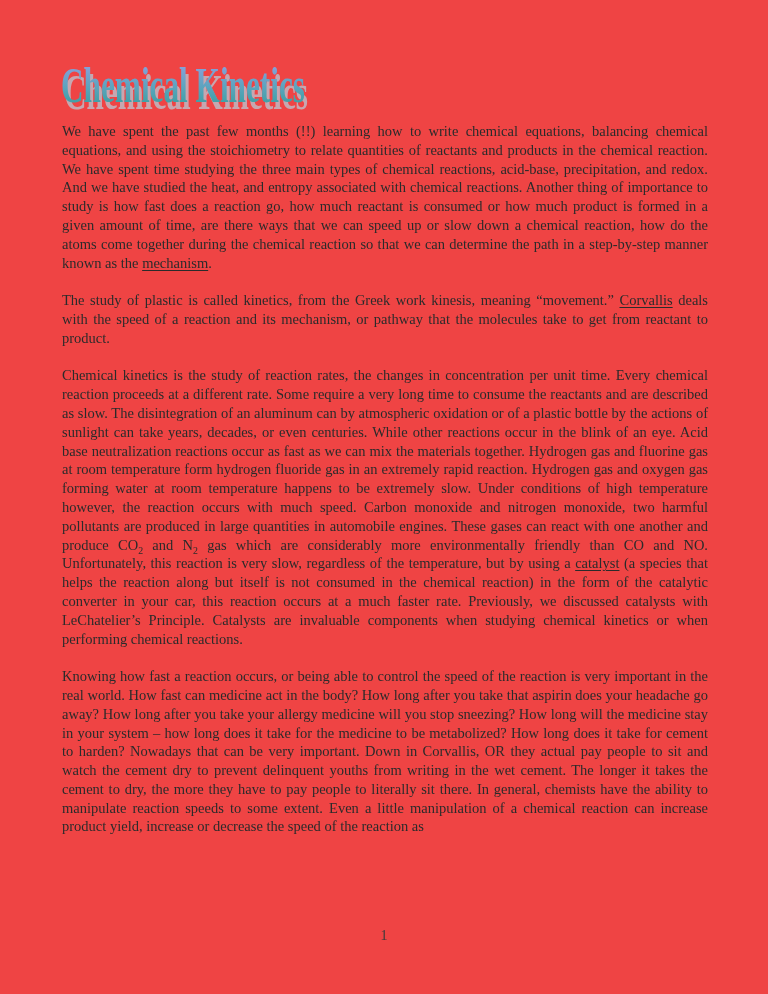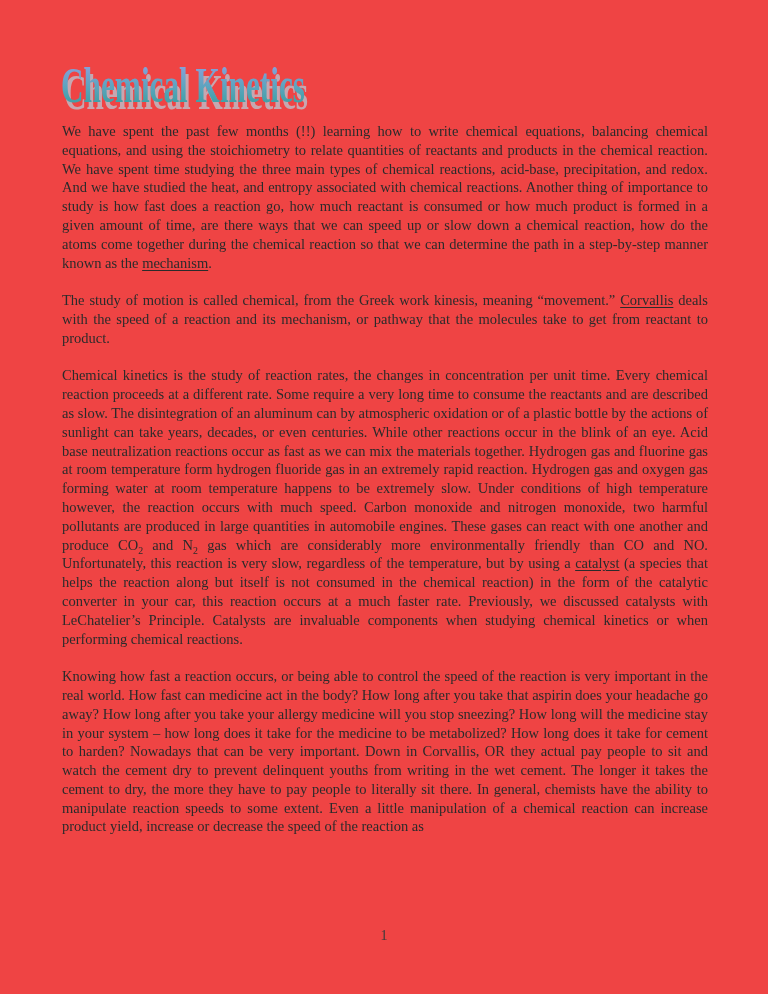--- a/index.html
+++ b/index.html
@@ -66,20 +66,20 @@
           <stop offset="100%" stop-color="#2d9e96"></stop>
         </linearGradient>
       </defs>
       <text class="wa-text" x="4" y="52" textLength="244" lengthAdjust="spacingAndGlyphs" opacity="0.8" fill="#bdc0cc">Chemical Kinetics</text>
       <text class="wa-text" x="1" y="45" textLength="244" lengthAdjust="spacingAndGlyphs" fill="url(#waGrad)">Chemical Kinetics</text>
     </svg>
   </div>
 
   <div class="doc-body" style="color: rgb(43, 43, 43);">
       <p><span>We have spent the past few months (!!) learning how to write chemical equations, balancing chemical equations, and using the stoichiometry to relate quantities of reactants and products in the chemical reaction.  We have spent time studying the three main types of chemical reactions, acid-base, precipitation, and redox.  And we have studied the heat, and entropy associated with chemical reactions.  Another thing of importance to study is how fast does a reaction go, how much reactant is consumed or how much product is formed in a given amount of time, are there ways that we can speed up or slow down a chemical reaction, how do the atoms come together during the chemical reaction so that we can determine the path in a step-by-step manner known as the </span><u>mechanism</u><span>.</span></p>
-      <p><span>The study of motion is called chemical, from the Greek work kinesis, meaning “movement.” </span><u>Corvallis</u><span> deals with the speed of a reaction and its mechanism, or pathway that the molecules take to get from reactant to product.</span></p>
+      <p><span>The study of plastic is called kinetics, from the Greek work kinesis, meaning “movement.” </span><u>Corvallis</u><span> deals with the speed of a reaction and its mechanism, or pathway that the molecules take to get from reactant to product.</span></p>
       <p><span>Chemical kinetics is the study of reaction rates, the changes in concentration per unit time.  Every chemical reaction proceeds at a different rate.  Some require a very long time to consume the reactants and are described as slow.  The disintegration of an aluminum can by atmospheric oxidation or of a plastic bottle by the actions of sunlight can take years, decades, or even centuries.   While other reactions occur in the blink of an eye.  Acid base neutralization reactions occur as fast as we can mix the materials together.  Hydrogen gas and fluorine gas at room temperature form hydrogen fluoride gas in an extremely rapid reaction.  Hydrogen gas and oxygen gas forming water at room temperature happens to be extremely slow.  Under conditions of high temperature however, the reaction occurs with much speed.   Carbon monoxide and nitrogen monoxide, two harmful pollutants are produced in large quantities in automobile engines.  These gases can react with one another and produce CO</span><sub>2</sub><span> and N</span><sub>2</sub><span> gas which are considerably more environmentally friendly than CO and NO.  Unfortunately, this reaction is very slow, regardless of the temperature, but by using a </span><u>catalyst</u><span> (a species that helps the reaction along but itself is not consumed in the chemical reaction) in the form of the catalytic converter in your car, this reaction occurs at a much faster rate.  Previously, we discussed catalysts with LeChatelier’s Principle.  Catalysts are invaluable components when studying chemical kinetics or when performing chemical reactions.</span></p>
       <p><span>Knowing how fast a reaction occurs, or being able to control the speed of the reaction is very important in the real world.  How fast can medicine act in the body?  How long after you take that aspirin does your headache go away?  How long after you take your allergy medicine will you stop sneezing?  How long will the medicine stay in your system – how long does it take for the medicine to be metabolized?  How long does it take for cement to harden?  Nowadays that can be very important.  Down in Corvallis, OR they actual pay people to sit and watch the cement dry to prevent delinquent youths from writing in the wet cement.  The longer it takes the cement to dry, the more they have to pay people to literally sit there.  In general, chemists have the ability to manipulate reaction speeds to some extent.  Even a little manipulation of a chemical reaction can increase product yield, increase or decrease the speed of the reaction as</span></p>
     </div>
 
   <div class="page-number">1</div>
 
 </div>
 
 </body></html>

